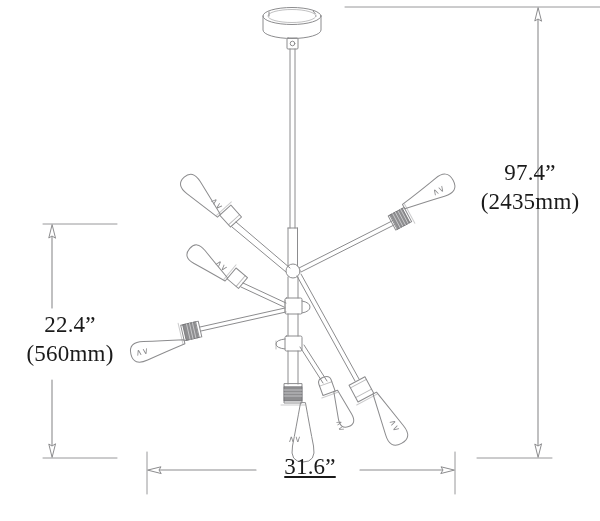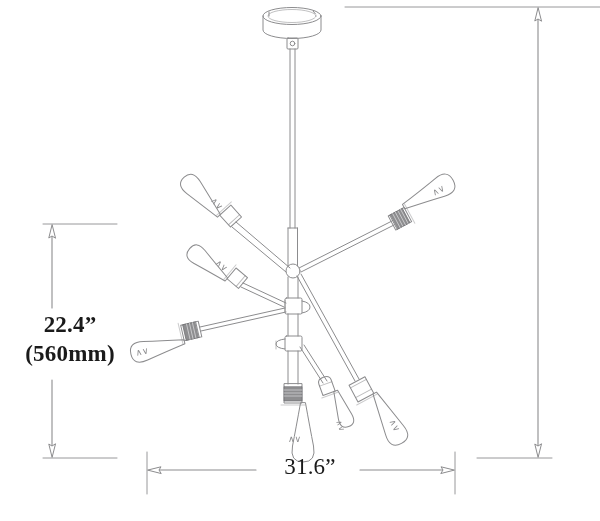--- a/index.html
+++ b/index.html
@@ -37,31 +37,31 @@
     white-space: nowrap;
     user-select: none;
   }
   .dim-text .dim-line-2 {
     display: block;
   }
   #dim-height-label {
     left: 0px;
     top: 310px;
     width: 140px;
-    font-weight: bold;
   }
   #dim-drop-label {
     left: 460px;
     top: 158px;
     width: 140px;
   }
   #dim-width-label {
     left: 200px;
     top: 452px;
     width: 220px;
+    text-decoration: underline;
   }
 </style>
 </head>
 <body>
 
 <div id="drawing-root">
 
   <svg id="spec-svg" viewBox="0 0 600 521">
     <defs>
       <g id="arrow-up">
@@ -251,18 +251,22 @@
       </g>
 
     </g>
   </svg>
 
   <div class="dim-text" id="dim-height-label">
     <span>22.4”</span>
     <span class="dim-line-2">(560mm)</span>
   </div>
 
+  <div class="dim-text" id="dim-drop-label">
+    <span>97.4”</span>
+    <span class="dim-line-2">(2435mm)</span>
+  </div>
 
   <div class="dim-text" id="dim-width-label">
     <span>31.6”</span>
   </div>
 
 </div>
 
 </body></html>

